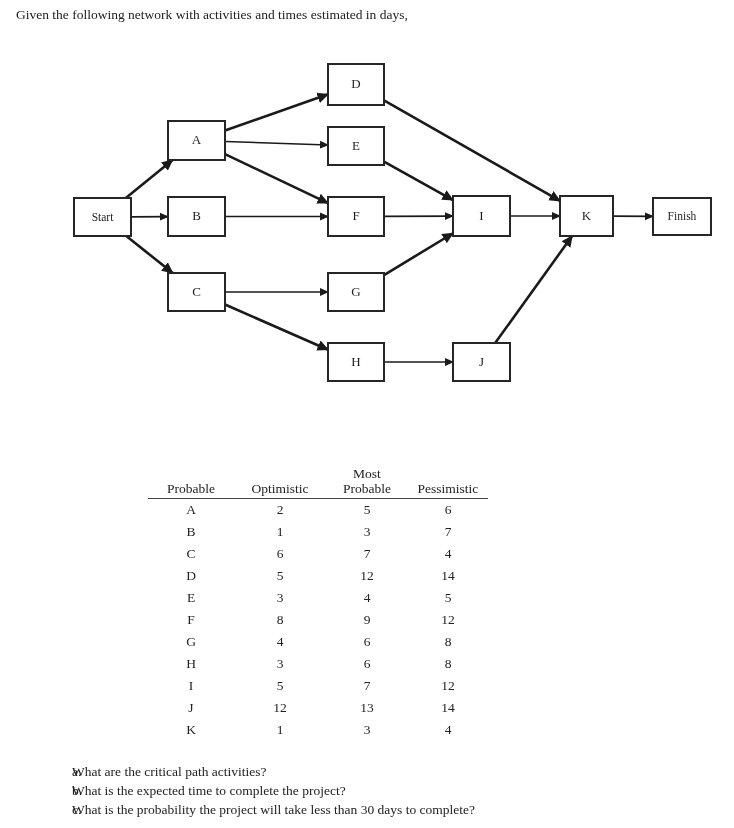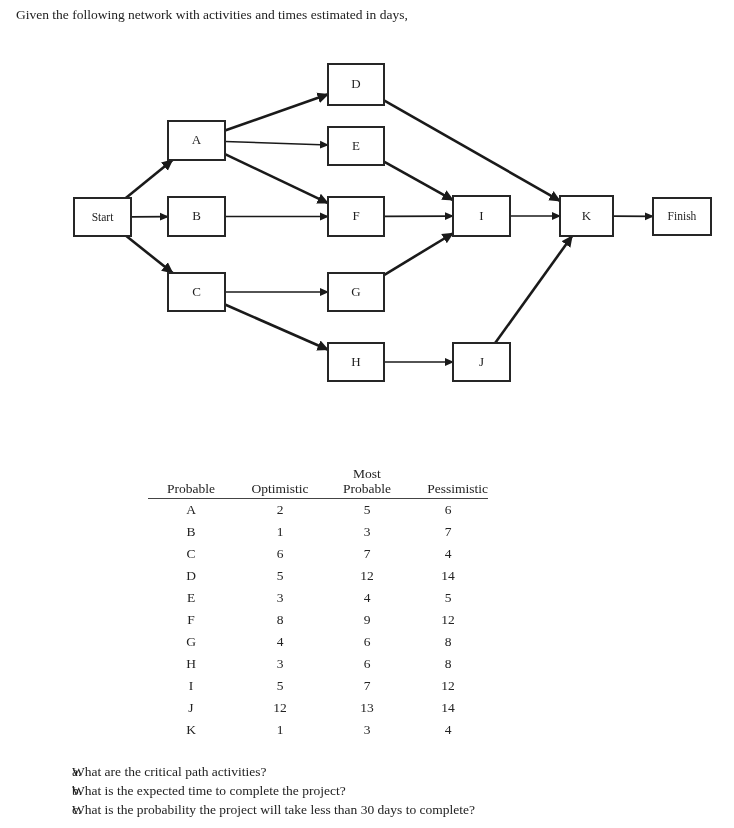--- a/index.html
+++ b/index.html
@@ -76,21 +76,21 @@
   table.estimates th {
     font-weight: normal;
     padding: 0 0 2px 0;
     vertical-align: bottom;
     border-bottom: 1.2px solid #444444;
     line-height: 15px;
   }
   table.estimates th.c-activity { width: 86px; text-align: center; }
   table.estimates th.c-opt      { width: 92px; }
   table.estimates th.c-most     { width: 82px; text-align: center; }
-  table.estimates th.c-pess     { width: 80px; text-align: right; }
+  table.estimates th.c-pess     { width: 80px; text-align: center; }
   table.estimates td {
     text-align: center;
     padding: 1px 0;
     line-height: 20px;
   }
   .most-top {
     display: block;
     text-align: center;
   }
 

